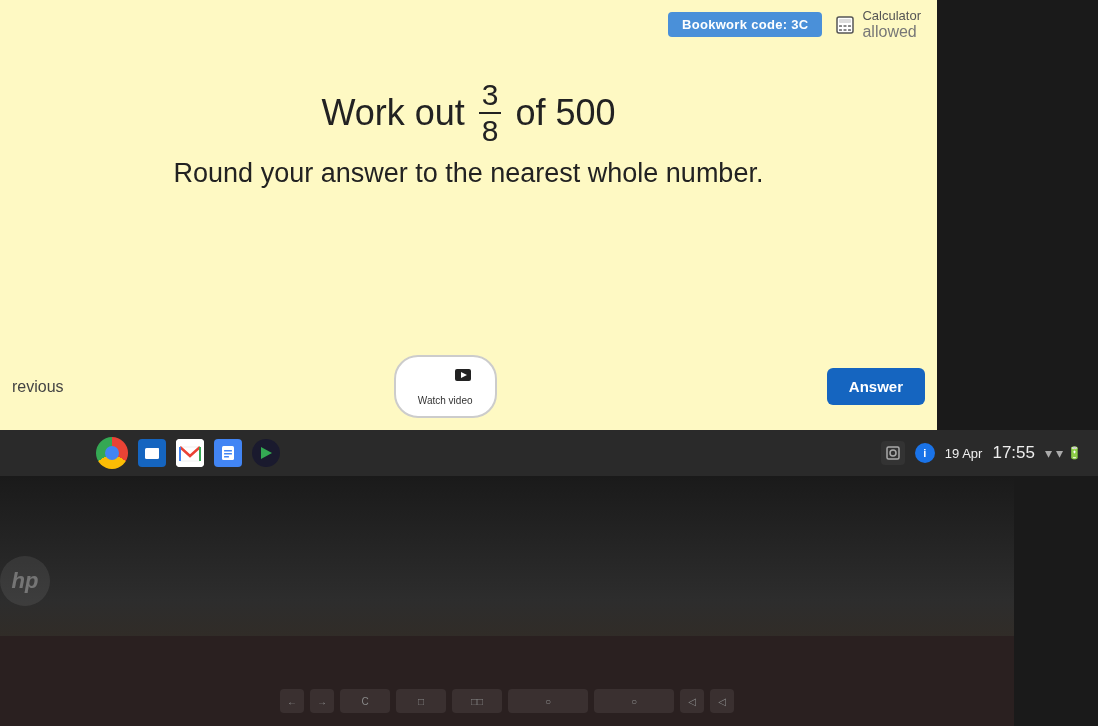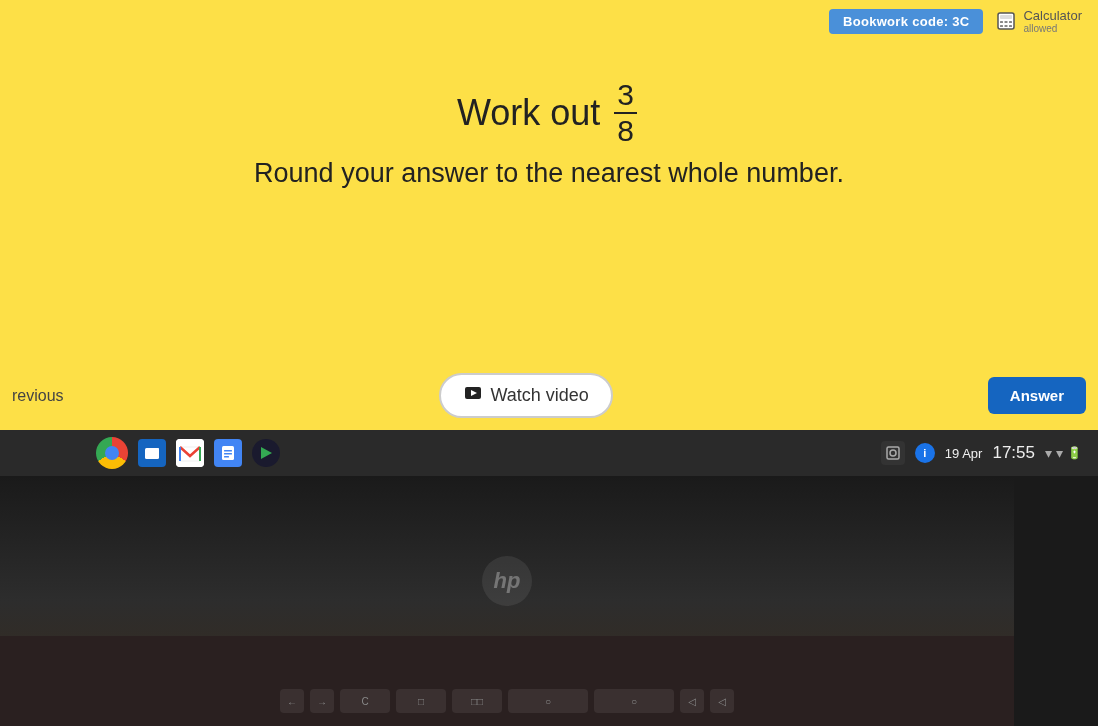--- a/index.html
+++ b/index.html
@@ -6,23 +6,23 @@
     body {
       width: 1098px;
       height: 726px;
       overflow: hidden;
       font-family: Arial, sans-serif;
       background: #1a1a1a;
     }
 
     
     .screen {
-      width: 1098px;
+      width: 937px;
       height: 430px;
-      background: #fde047;
+      background: #fef9c3;
       position: relative;
     }
 
     
     .top-bar {
       position: absolute;
       top: 0;
       right: 0;
       display: flex;
       align-items: center;
@@ -100,27 +100,28 @@
       color: #444;
       cursor: pointer;
       font-weight: 500;
     }
 
     .watch-video-btn {
       background: white;
       border: 2px solid #ccc;
       border-radius: 24px;
       padding: 10px 22px;
-      font-size: 18px;
+      font-size: 10px;
       color: #333;
       cursor: pointer;
       display: flex;
-      align-items: flex-start;
+      align-items: flex-end;
       gap: 8px;
       font-weight: 500;
+      flex-direction: column;
     }
 
     .play-icon-small {
       width: 20px;
       height: 20px;
       display: inline-flex;
       align-items: center;
       justify-content: center;
     }
 
@@ -183,21 +184,20 @@
     }
 
     
     .laptop-body {
       width: 1014px;
       height: 250px;
       background: linear-gradient(180deg, #1a1a1a 0%, #2d2d2d 50%, #3a2a1a 100%);
       position: relative;
       display: flex;
       align-items: center;
-      justify-content: center;
     }
 
     .hp-logo {
       width: 50px;
       height: 50px;
       border-radius: 50%;
       background: rgba(255,255,255,0.08);
       display: flex;
       align-items: center;
       justify-content: center;
@@ -284,32 +284,33 @@
           <rect x="4" y="10" width="3" height="2" rx="0.5" fill="#888"></rect>
           <rect x="8.5" y="10" width="3" height="2" rx="0.5" fill="#888"></rect>
           <rect x="13" y="10" width="3" height="2" rx="0.5" fill="#888"></rect>
           <rect x="4" y="14" width="3" height="2" rx="0.5" fill="#888"></rect>
           <rect x="8.5" y="14" width="3" height="2" rx="0.5" fill="#888"></rect>
           <rect x="13" y="14" width="3" height="2" rx="0.5" fill="#888"></rect>
         </svg>
       </div>
       <div>
         <div style="font-size:13px;color:#555;font-weight:500;">Calculator</div>
-        <div style="font-size:10px;color:#777;">allowed</div>
+        <div style="font-size:16px;color:#777;">allowed</div>
       </div>
     </div>
   </div>
 
   <div class="main-content">
     <div class="question-text">
       <span>Work out</span>
       <span class="fraction-inline">
         <span class="frac-num">3</span>
         <span class="frac-den">8</span>
       </span>
+      <span>of 500</span>
     </div>
     <div class="round-text">Round your answer to the nearest whole number.</div>
   </div>
 
   <div class="bottom-nav">
     <button class="prev-button">revious</button>
     <button class="watch-video-btn">
       <span class="play-icon-small">
         <svg width="18" height="18" viewBox="0 0 18 18">
           <rect x="1" y="1" width="16" height="12" rx="2" fill="#222" stroke="none"></rect>

